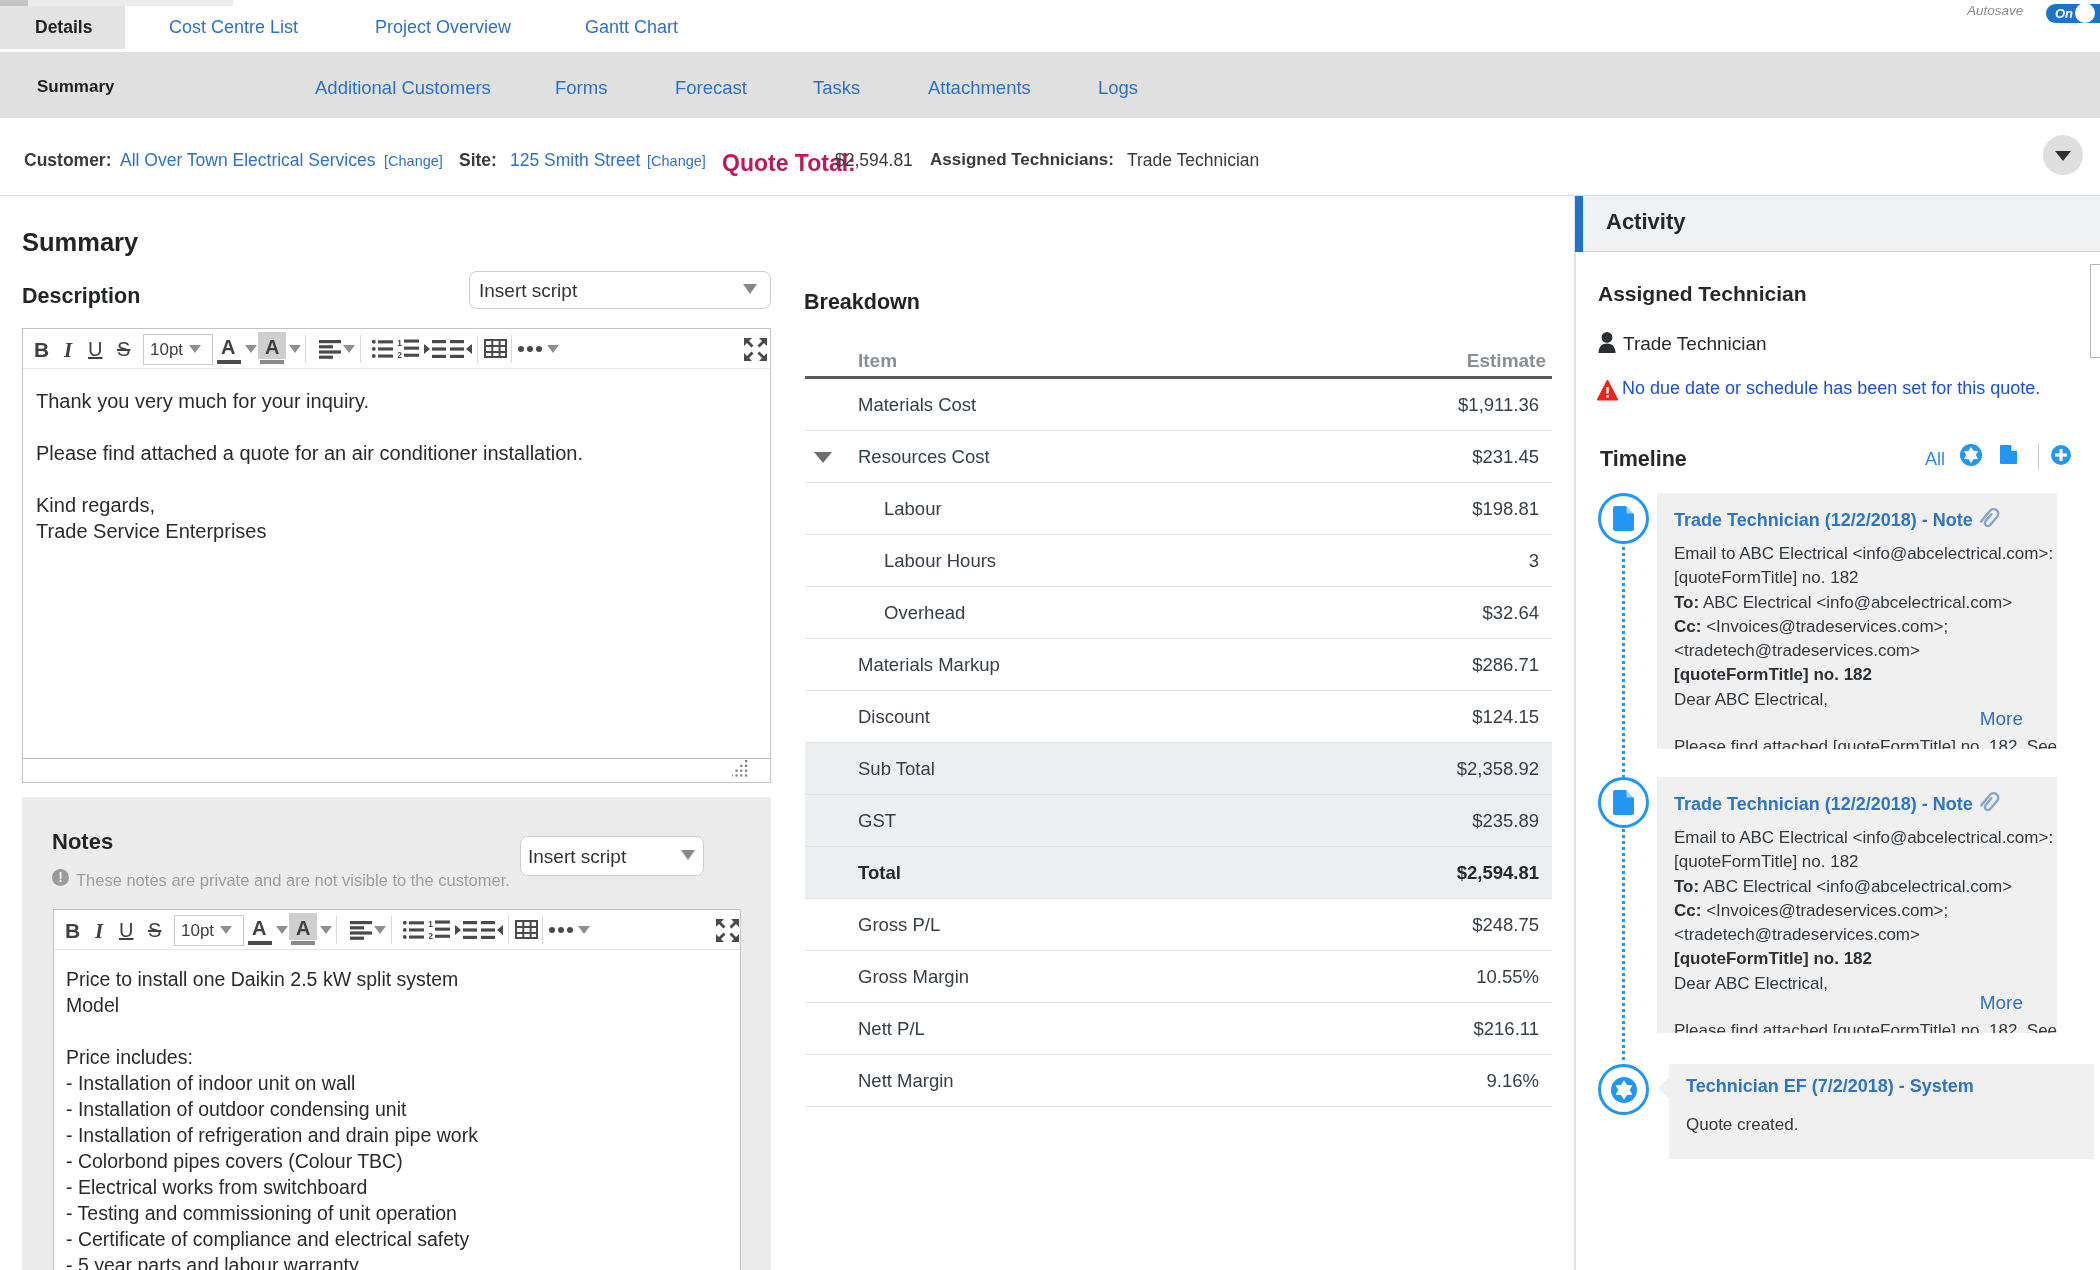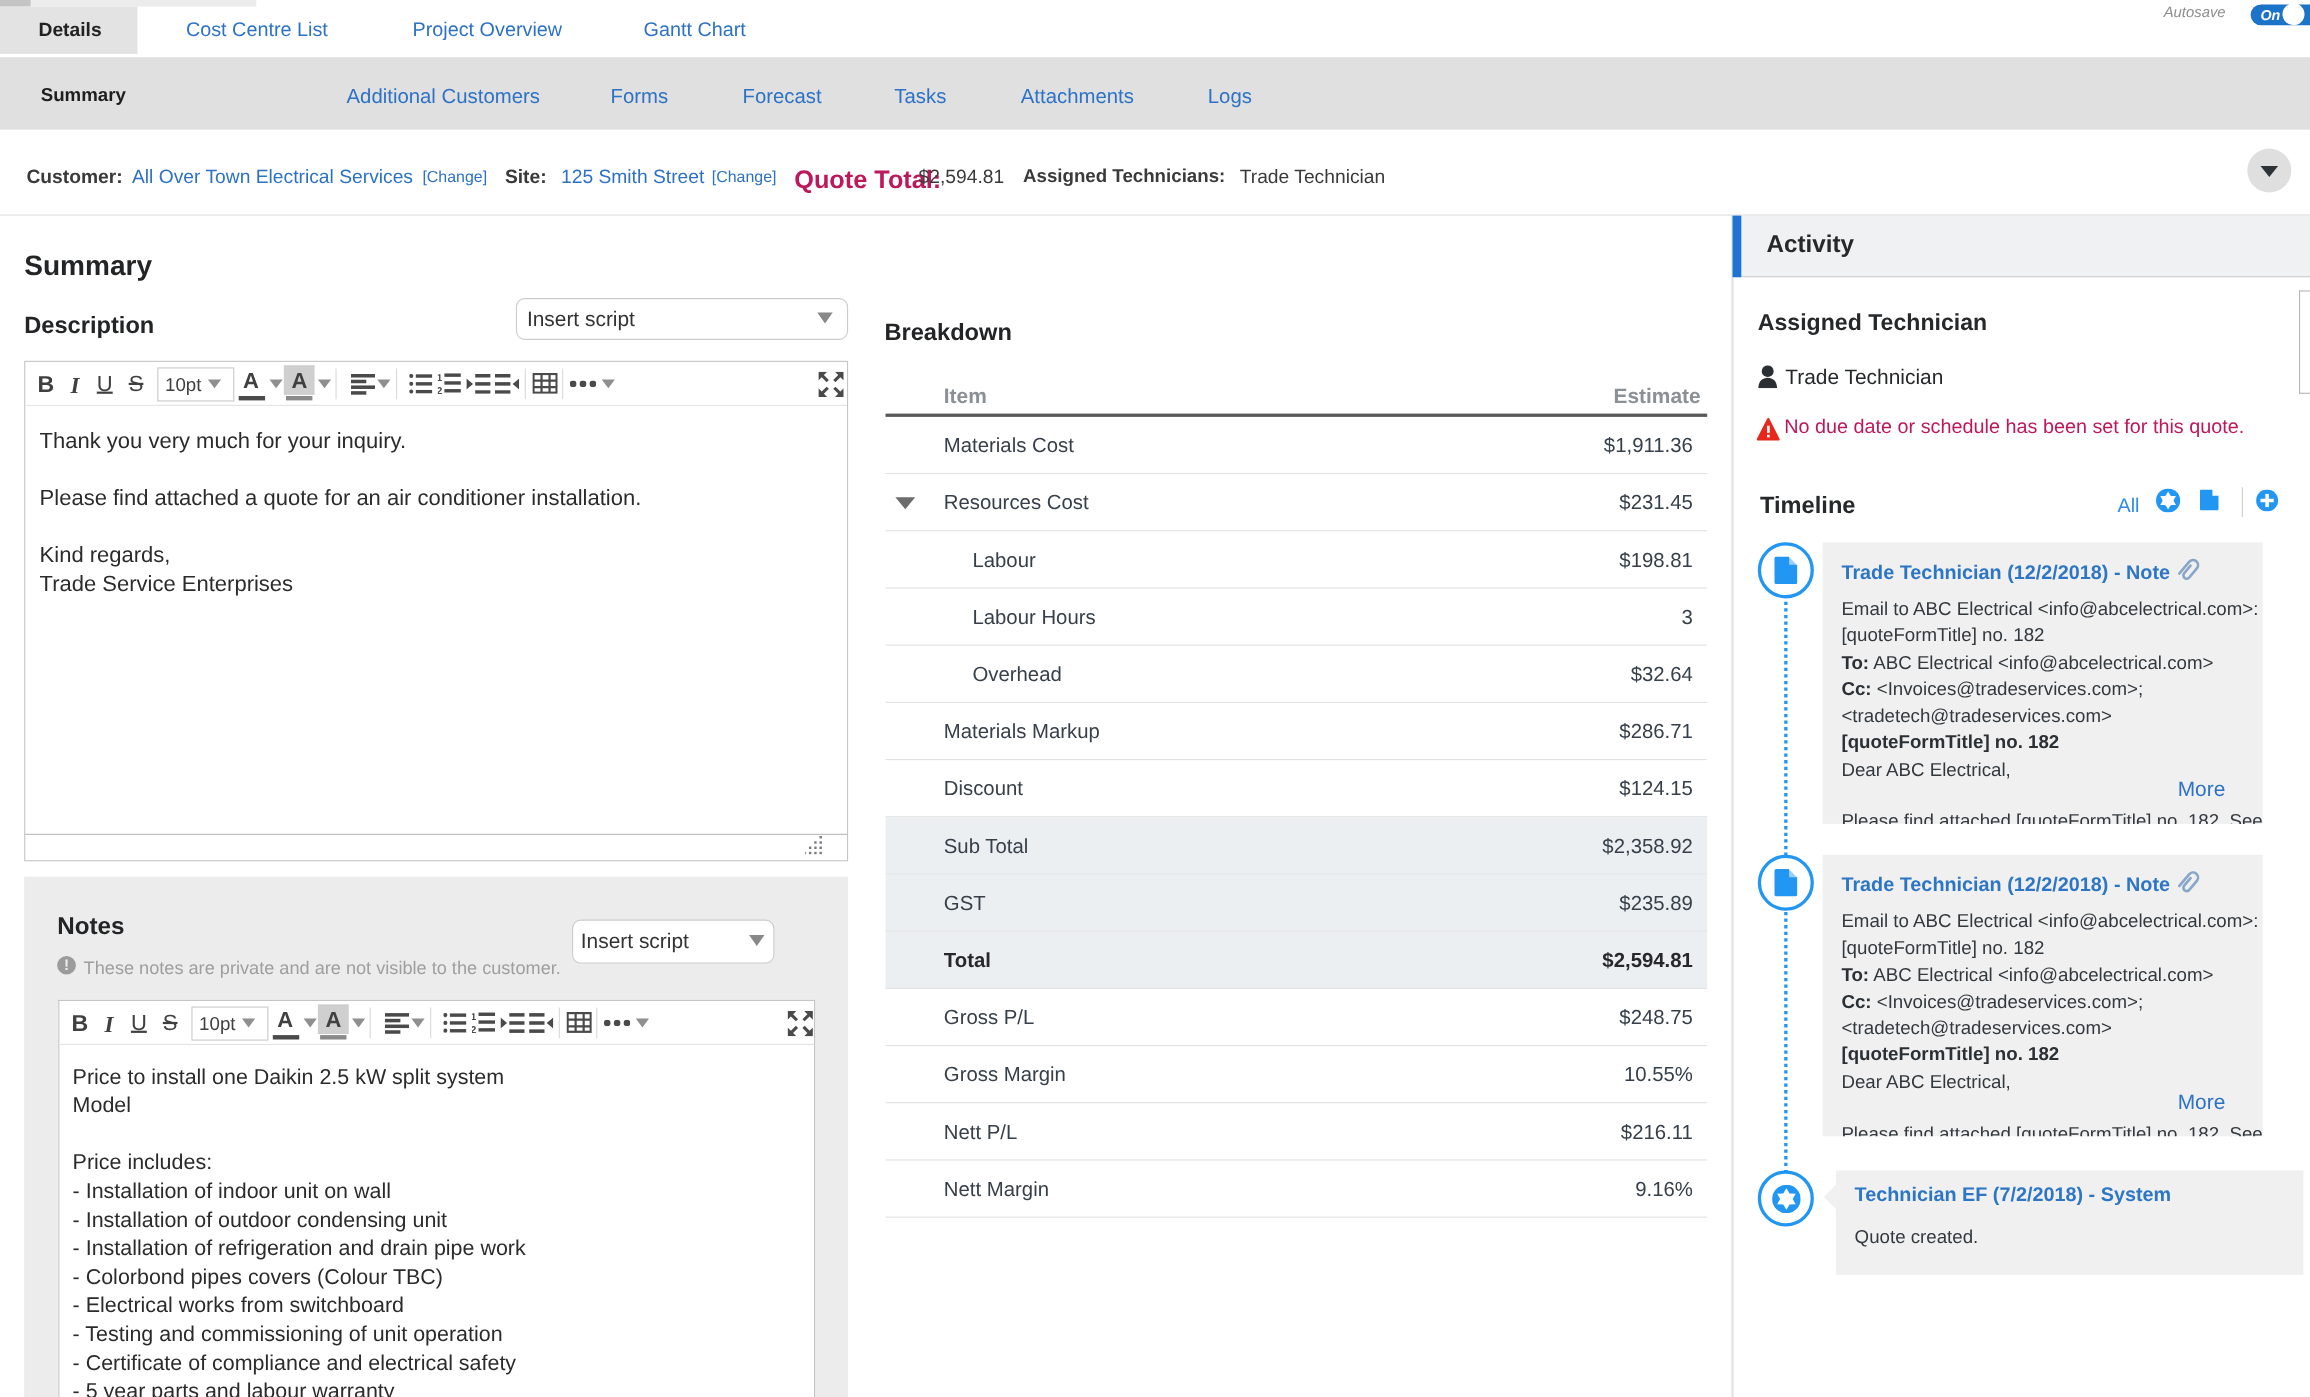--- a/index.html
+++ b/index.html
@@ -329,21 +329,21 @@
   <svg class="abs" style="left:1598px;top:332px;" width="18" height="21" viewBox="0 0 18 21" fill="#2b2f33">
       <circle cx="9" cy="5.4" r="5.4"></circle>
       <path d="M0.5 21 c0-6.5 3.8-9.6 8.5-9.6 s8.5 3.1 8.5 9.6 Z"></path>
     </svg>
   <div class="abs" style="left:1623px;top:333px;font-size:19px;color:#26282a;">Trade Technician</div>
   <svg class="abs" style="left:1597px;top:380px;" width="21" height="21" viewBox="0 0 21 21">
       <path d="M10.5 1 L20 19.5 H1 Z" fill="#e8271c" stroke="#e8271c" stroke-width="2" stroke-linejoin="round"></path>
       <rect x="9.4" y="7" width="2.4" height="6.5" fill="#fff"></rect>
       <rect x="9.4" y="15.2" width="2.4" height="2.4" fill="#fff"></rect>
     </svg>
-  <div class="abs" style="left:1622px;top:378px;font-size:18px;color:#be185d;white-space:nowrap;">No due date or schedule has been set for this quote.</div>
+  <div class="abs" style="left:1622px;top:378px;font-size:18px;color:#1d4ed8;white-space:nowrap;">No due date or schedule has been set for this quote.</div>
 
   <div class="abs" style="left:2090px;top:264px;width:12px;height:94px;background:#fff;border:1px solid #b5b5b5;border-right:none;"></div>
 
   <div class="abs bold" style="left:1600px;top:447px;font-size:21.5px;color:#26282a;">Timeline</div>
   <div class="abs" style="left:1925px;top:449px;font-size:18px;color:#2e8be8;">All</div>
   <svg class="abs" style="left:1960px;top:444px;" width="22" height="22" viewBox="0 0 22 22">
       <circle cx="11" cy="11" r="11" fill="#2196f3"></circle>
       <g transform="translate(11,11)" fill="#fff">
         <circle r="5"></circle>
         <g>

